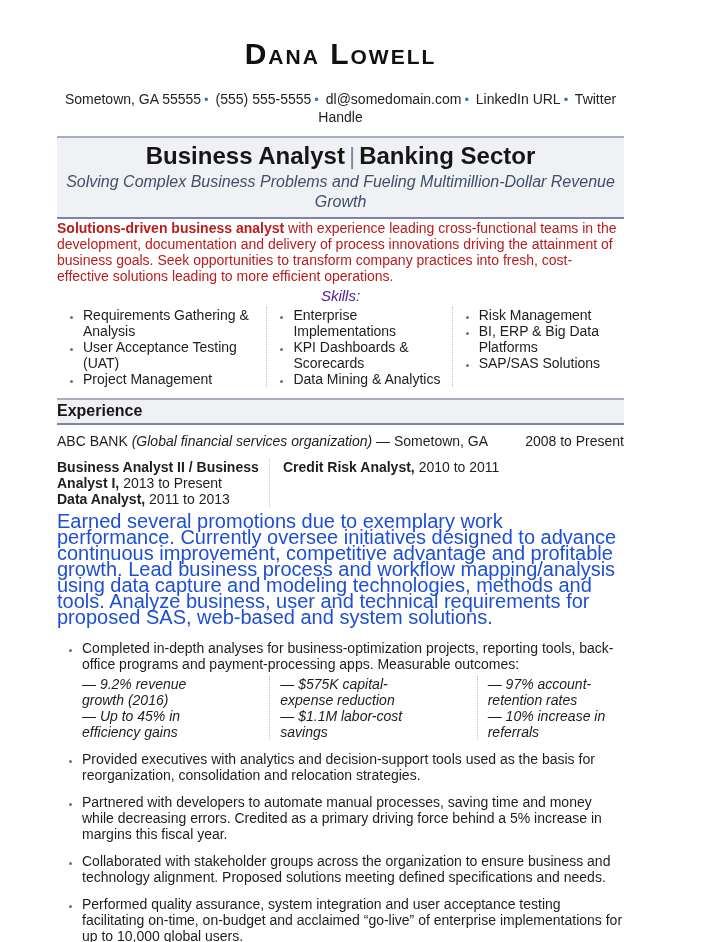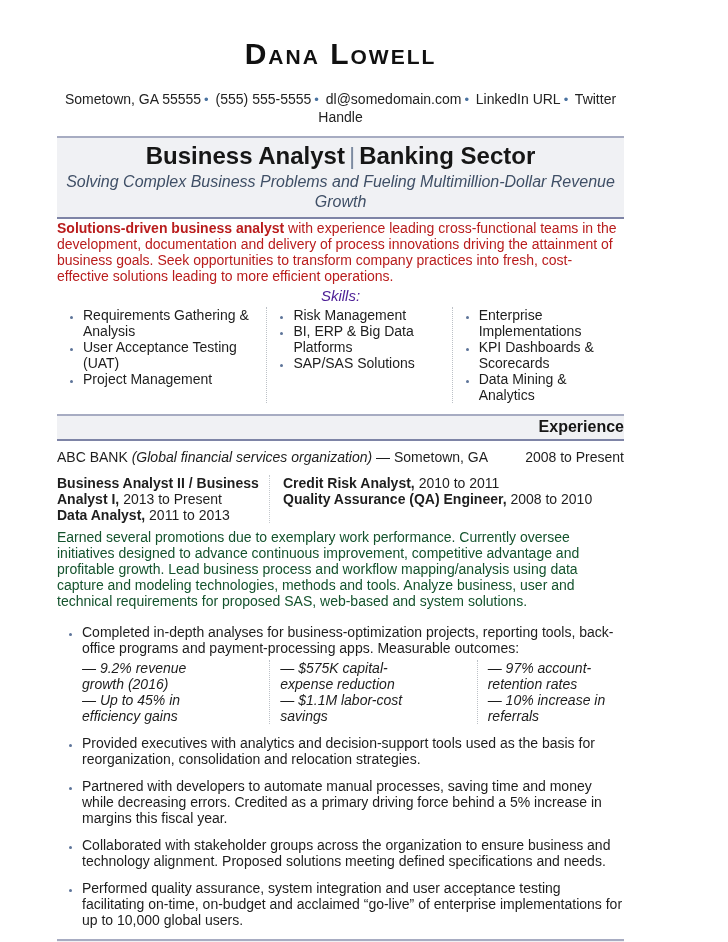--- a/index.html
+++ b/index.html
@@ -44,38 +44,38 @@
   .skills-grid { display: grid; grid-template-columns: 1.13fr 1fr 0.93fr; margin-top: 2px; }
   .skill-col + .skill-col { border-left: 1px dotted #bcc1c7; }
   .skill-col ul { list-style: disc; padding-left: 26px; padding-right: 6px; }
   .skill-col li { font-size: 14px; line-height: 16px; color: #1d1d1d; }
   .skill-col li::marker { color: #5d7499; font-size: 11px; }
 
   
   .section-bar {
     margin-top: 11px; background: #f0f1f4;
     border-top: 2px solid #a7acc2; border-bottom: 2px solid #7e84a6;
-    text-align: right; padding: 2px 0 3px 0;
+    text-align: left; padding: 2px 0 3px 0;
   }
   .section-bar span { font-size: 16px; font-weight: 700; color: #161616; }
 
   
   .employer-row { display: flex; justify-content: space-between; margin-top: 8px; font-size: 14px; line-height: 16px; }
   .employer-left { max-width: 452px; }
   .employer-left .descriptor { font-style: italic; }
   .employer-dates { white-space: nowrap; text-align: right; }
 
   
   .roles-grid { display: grid; grid-template-columns: 212px 1fr; margin-top: 10px; }
   .role-col { font-size: 14px; line-height: 16px; }
   .role-col + .role-col { border-left: 1px dotted #c4c8cd; padding-left: 13px; }
   .role-col .role b { font-weight: 700; }
 
   
-  .overview { margin-top: 6px; font-size: 14px; line-height: 16px; color: #14532d; }
+  .overview { margin-top: 6px; font-size: 20px; line-height: 16px; color: #1d4ed8; }
 
   
   .exp-bullets { list-style: disc; padding-left: 25px; margin-top: 15px; }
   .exp-bullets li { font-size: 14px; line-height: 16px; margin-bottom: 11px; color: #1d1d1d; }
   .exp-bullets li::marker { color: #5d7499; font-size: 11px; }
 
   
   .outcomes-grid {
     display: grid; grid-template-columns: 0.95fr 1.08fr 0.95fr;
     margin-top: 4px; font-style: italic; gap: 40px;
@@ -113,30 +113,30 @@
   <div class="skills-grid">
     <div class="skill-col">
       <ul>
         <li>Requirements Gathering &amp; Analysis</li>
         <li>User Acceptance Testing (UAT)</li>
         <li>Project Management</li>
       </ul>
     </div>
     <div class="skill-col">
       <ul>
-        <li>Risk Management</li>
-        <li>BI, ERP &amp; Big Data Platforms</li>
-        <li>SAP/SAS Solutions</li>
+        <li>Enterprise Implementations</li>
+        <li>KPI Dashboards &amp; Scorecards</li>
+        <li>Data Mining &amp; Analytics</li>
       </ul>
     </div>
     <div class="skill-col">
       <ul>
-        <li>Enterprise Implementations</li>
-        <li>KPI Dashboards &amp; Scorecards</li>
-        <li>Data Mining &amp; Analytics</li>
+        <li>Risk Management</li>
+        <li>BI, ERP &amp; Big Data Platforms</li>
+        <li>SAP/SAS Solutions</li>
       </ul>
     </div>
   </div>
 
   <div class="section-bar">
     <span>Experience</span>
   </div>
 
   <div class="employer-row">
     <div class="employer-left">
@@ -147,21 +147,20 @@
     <div class="employer-dates">2008 to Present</div>
   </div>
 
   <div class="roles-grid">
     <div class="role-col">
       <div class="role"><b>Business Analyst II / Business Analyst I,</b> <span>2013 to Present</span></div>
       <div class="role"><b>Data Analyst,</b> <span>2011 to 2013</span></div>
     </div>
     <div class="role-col">
       <div class="role"><b>Credit Risk Analyst,</b> <span>2010 to 2011</span></div>
-      <div class="role"><b>Quality Assurance (QA) Engineer,</b> <span>2008 to 2010</span></div>
     </div>
   </div>
 
   <p class="overview">Earned several promotions due to exemplary work performance. Currently oversee initiatives designed to advance continuous improvement, competitive advantage and profitable growth. Lead business process and workflow mapping/analysis using data capture and modeling technologies, methods and tools. Analyze business, user and technical requirements for proposed SAS, web-based and system solutions.</p>
 
   <ul class="exp-bullets">
     <li>
       <span>Completed in-depth analyses for business-optimization projects, reporting tools, back-office programs and payment-processing apps. Measurable outcomes:</span>
       <div class="outcomes-grid">
         <div class="outcome-col">

